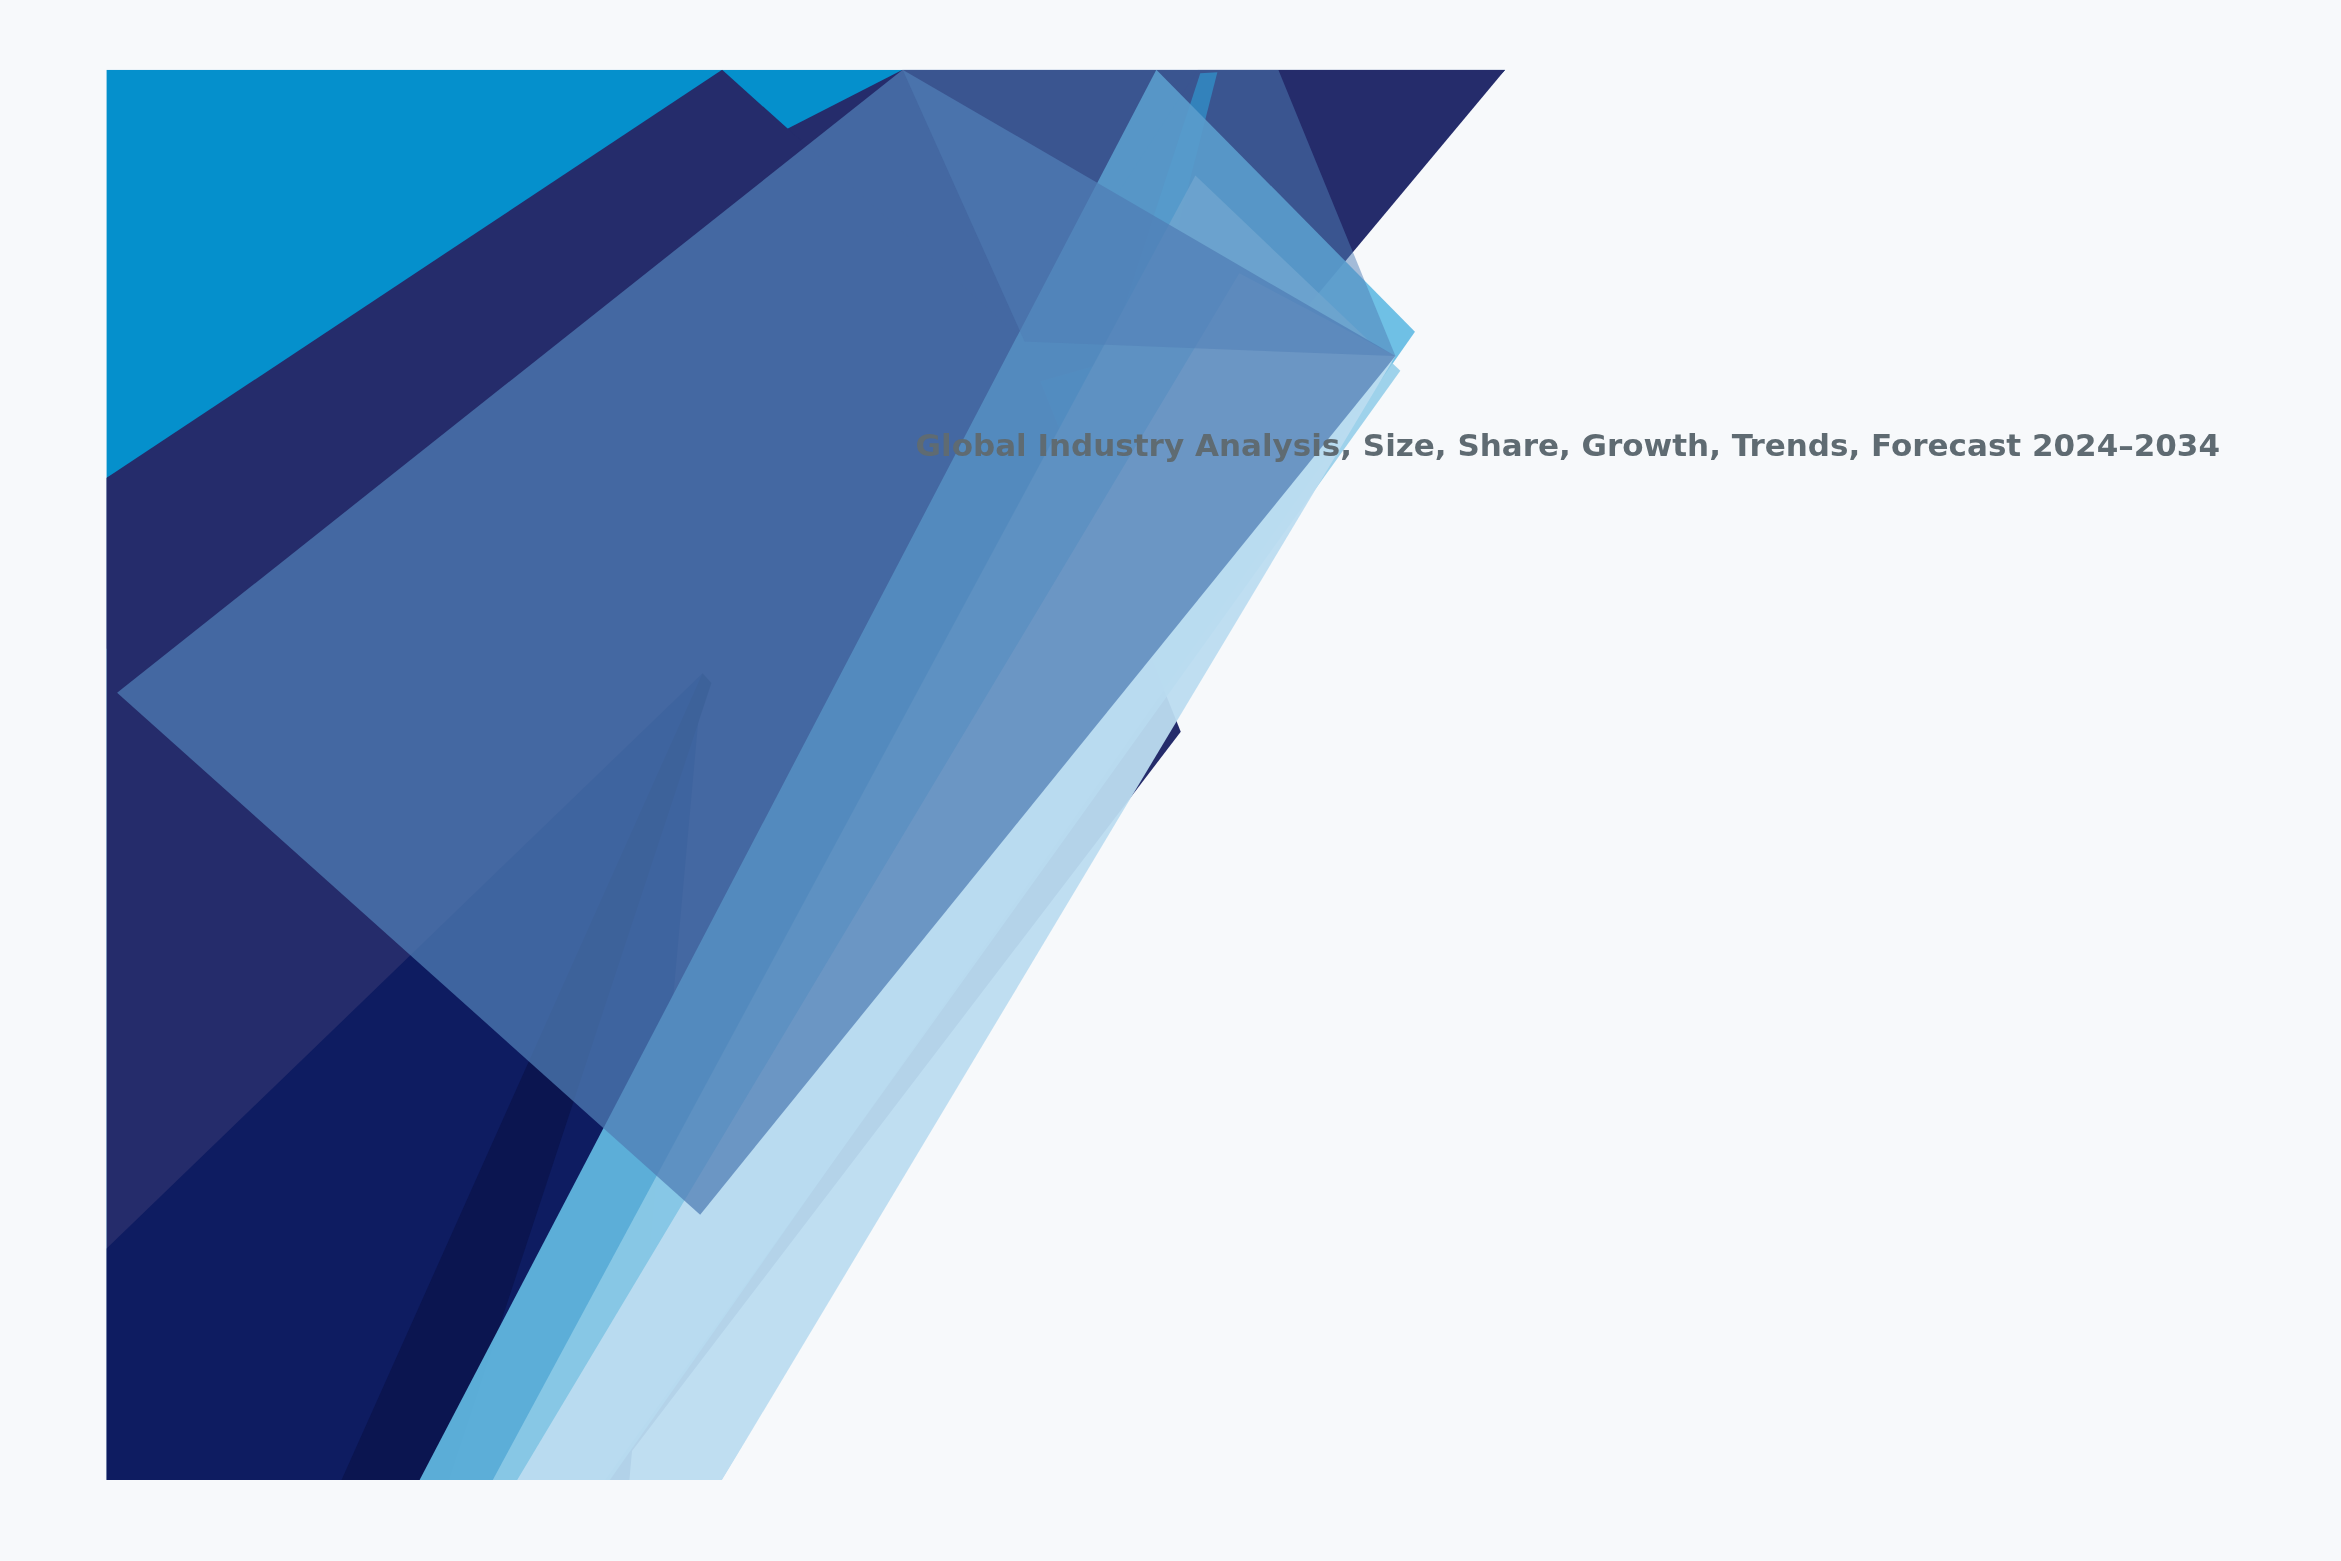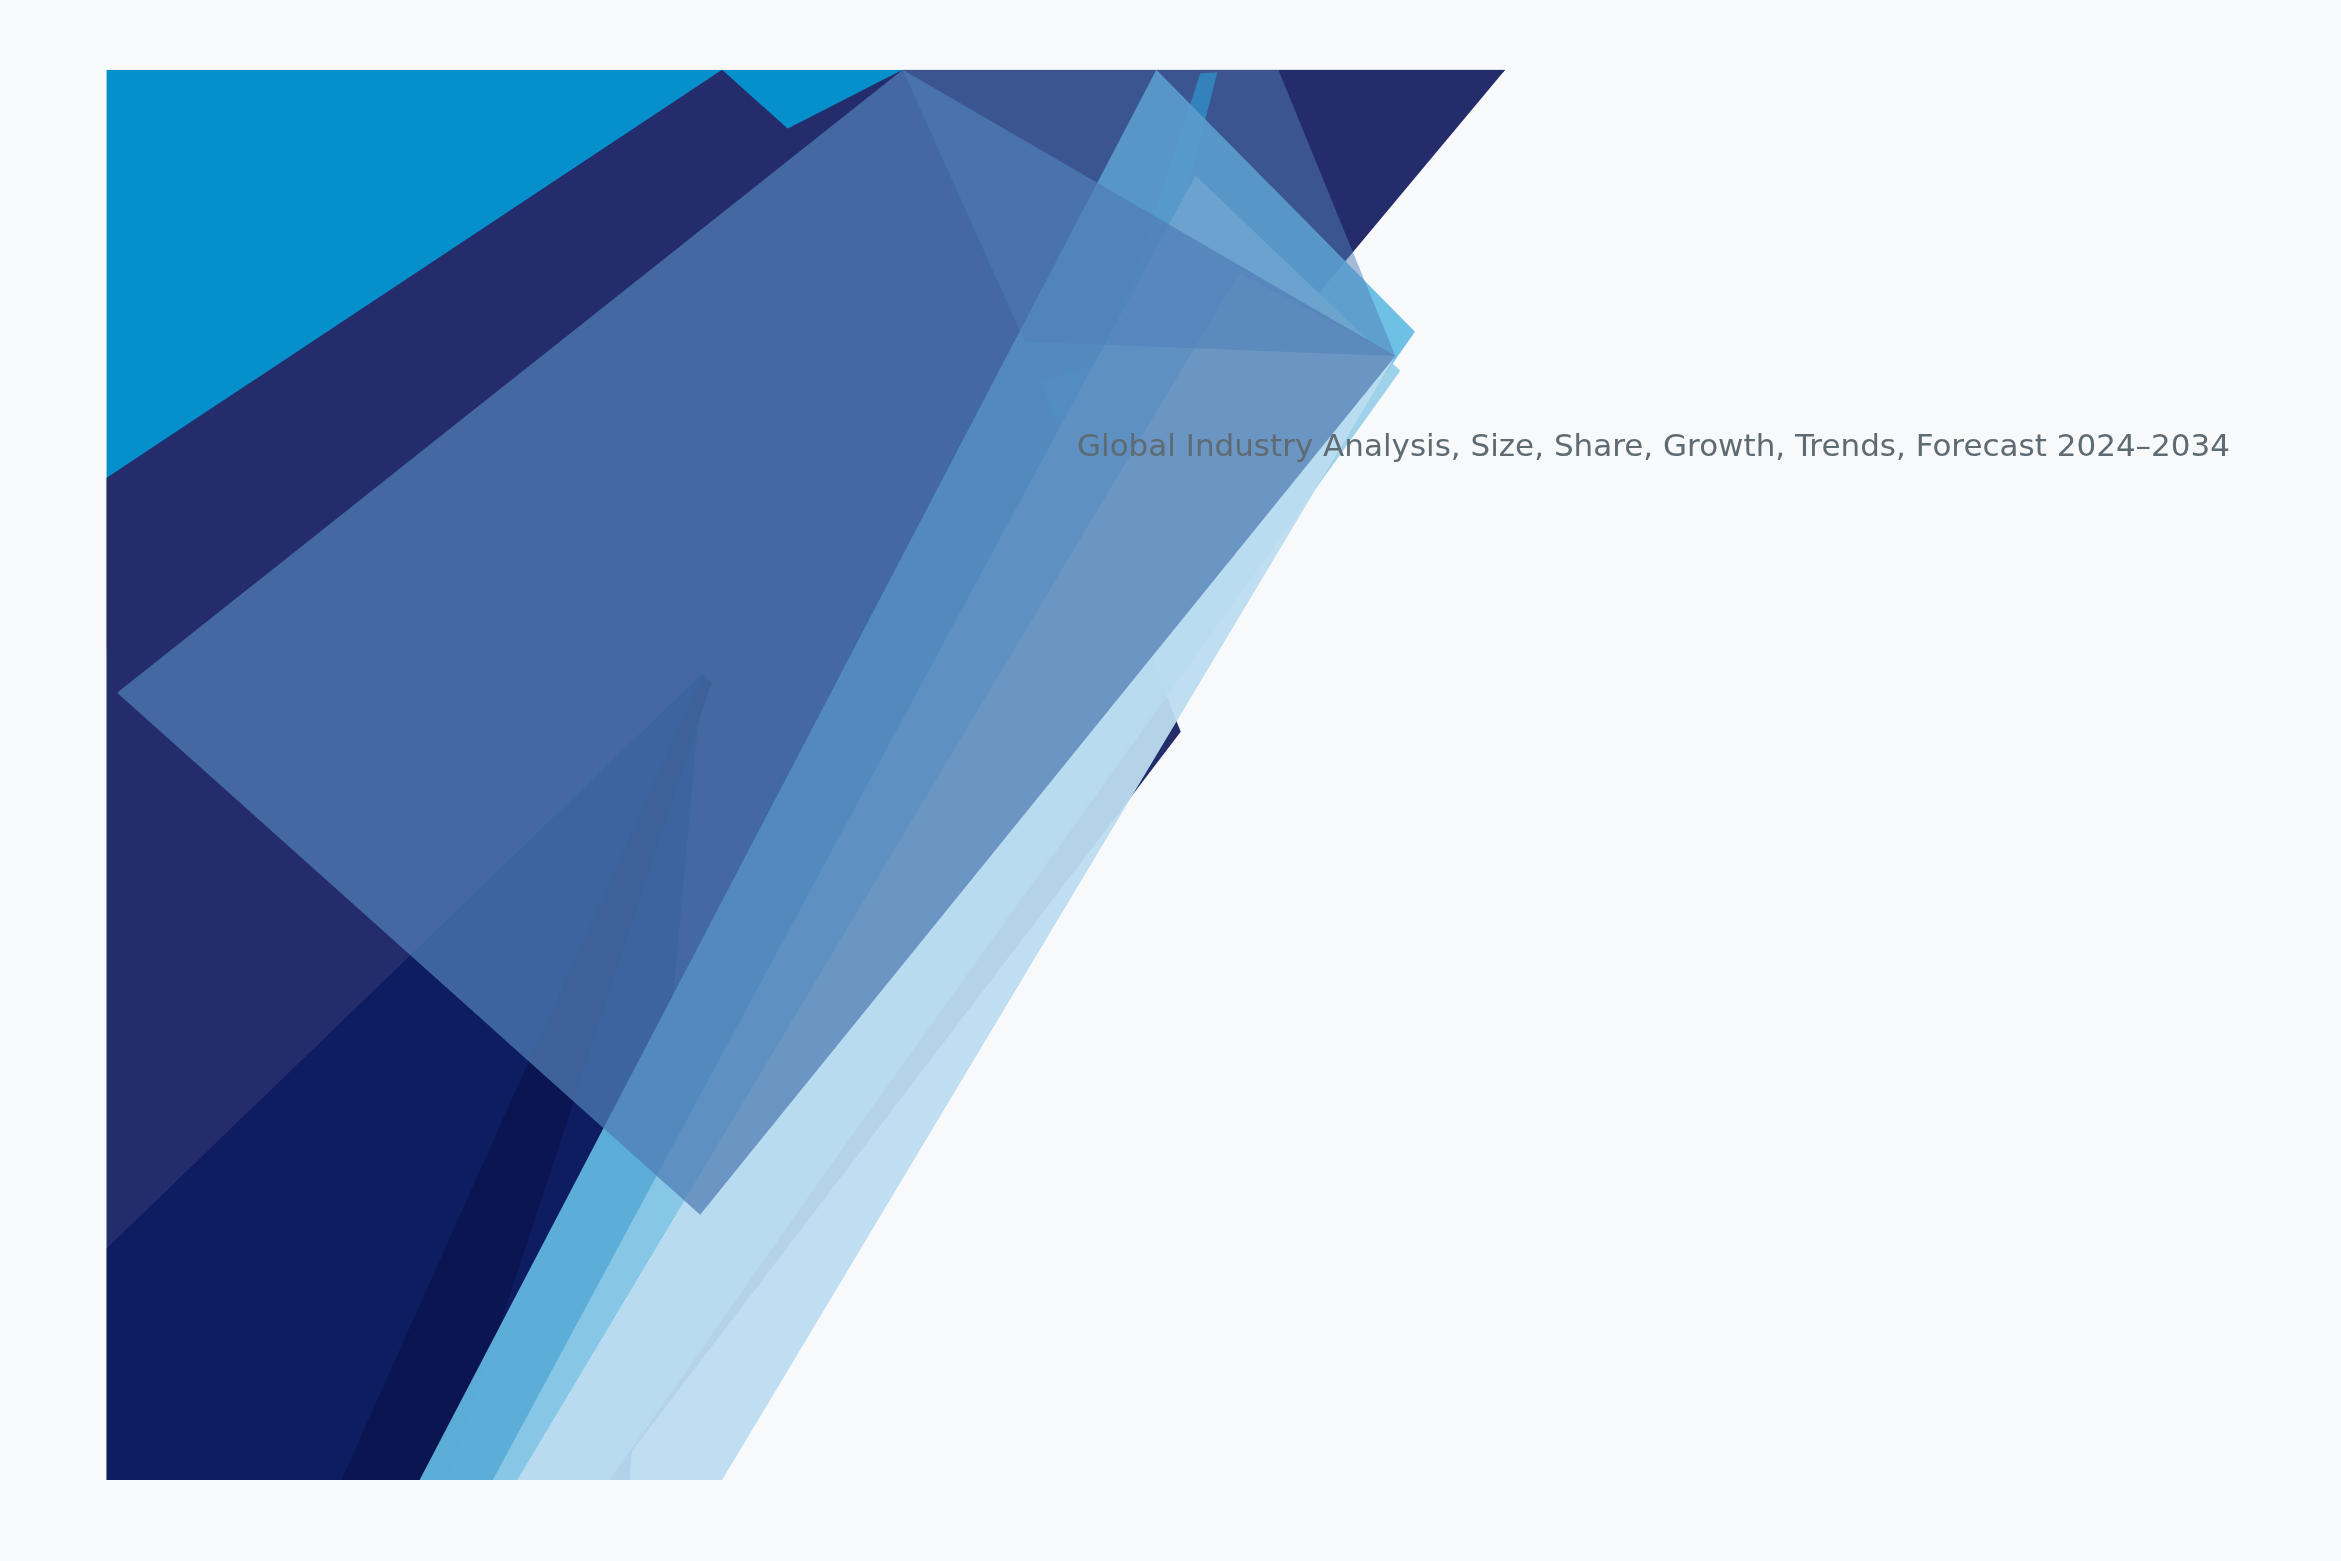--- a/index.html
+++ b/index.html
@@ -50,24 +50,24 @@
   }
   .title-underline {
     position: absolute;
     right: 0px;
     bottom: 17.6px;
     width: 252px;
     height: 6.8px;
     background: #fbb116;
   }
   .subtitle {
-    margin: 5px;
+    margin: 15px;
     margin-top: 62px;
     font-family: "DejaVu Sans", sans-serif;
-    font-weight: 400;
+    font-weight: 700;
     font-size: 31px;
     line-height: 1.42;
     color: #5f6b72;
     text-align: right;
     white-space: pre-wrap;
   }
 </style>
 </head>
 <body>
 

